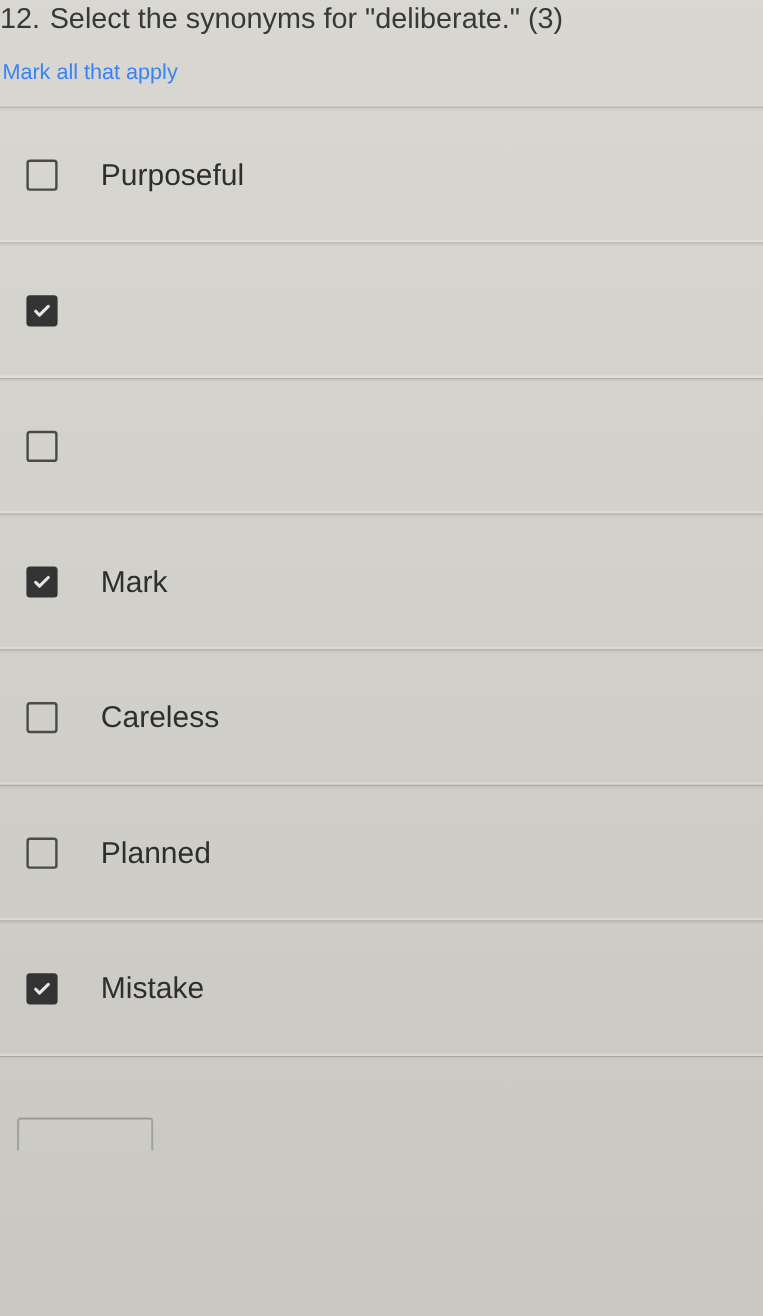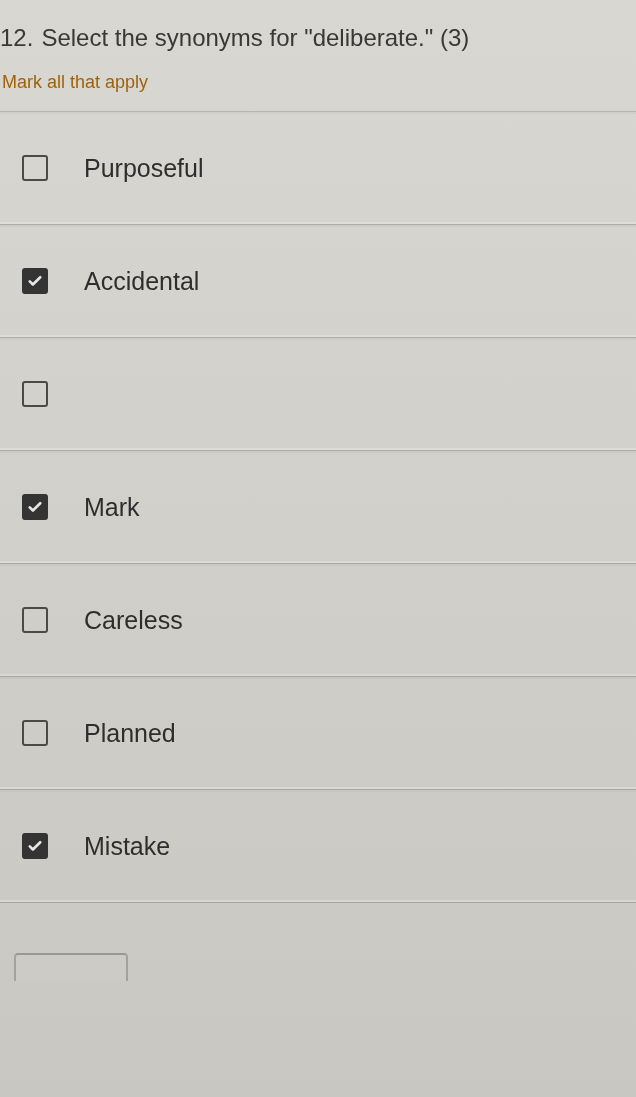--- a/index.html
+++ b/index.html
@@ -6,38 +6,37 @@
     margin: 0;
     padding: 0;
     width: 636px;
     height: 1097px;
     font-family: Arial, Helvetica, sans-serif;
     background: linear-gradient(180deg, #d8d7d2 0%, #d2d1cb 40%, #c8c7c1 100%);
     color: #2c2c2c;
     overflow: hidden;
   }
   .page {
-    padding-top: 22px;
   }
   .q-header {
     padding: 0 8px 0 0;
     margin-bottom: 18px;
   }
   .q-line {
     font-size: 24px;
     color: #383838;
     line-height: 1.35;
   }
   .q-num {
     display: inline-block;
     margin-right: 8px;
   }
   .instr {
     font-size: 18px;
-    color: #a16207;
+    color: #3b82f6;
     margin: 18px 0 10px 2px;
   }
   .options {
     border-top: 1px solid rgba(0,0,0,0.15);
   }
   .opt {
     display: flex;
     align-items: center;
     height: 112px;
     padding: 0 0 0 22px;
@@ -105,21 +104,20 @@
       </div>
       <div class="opt-label">Purposeful</div>
     </div>
 
     <div class="opt">
       <div class="cb checked">
         <svg width="18" height="18" viewBox="0 0 24 24">
             <path fill="none" stroke="#e6e6e2" stroke-width="3.5" stroke-linecap="round" stroke-linejoin="round" d="M5 12.5l4.2 4.2L19 7"></path>
           </svg>
       </div>
-      <div class="opt-label">Accidental</div>
     </div>
 
     <div class="opt">
       <div class="cb">
         
       </div>
     </div>
 
 
     <div class="opt">

